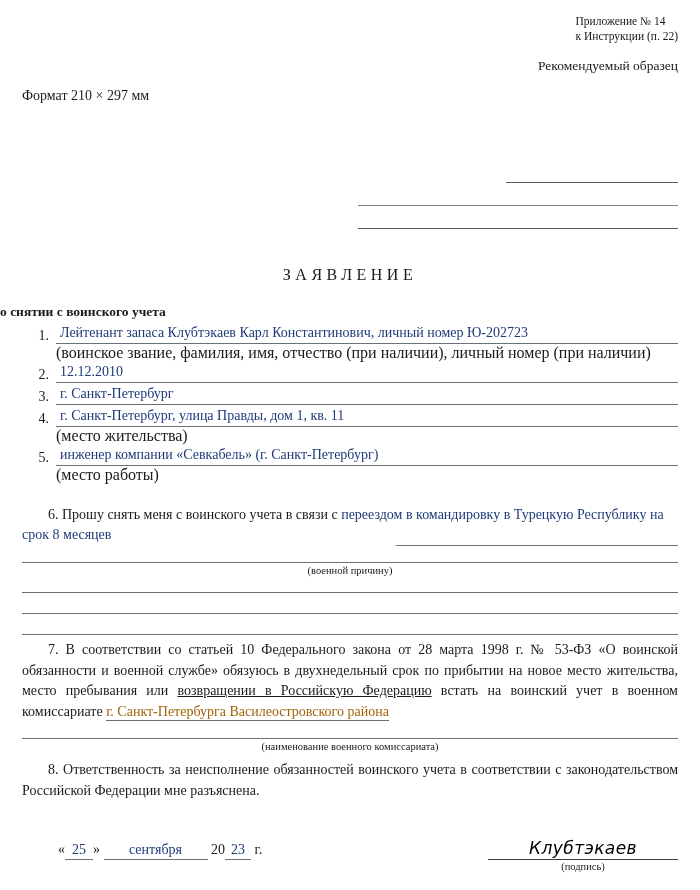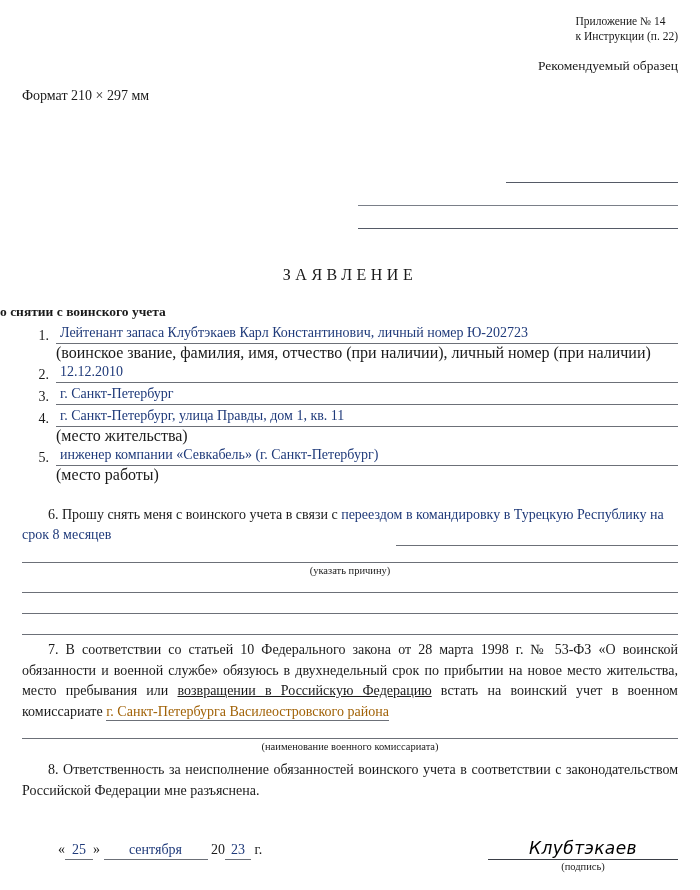--- a/index.html
+++ b/index.html
@@ -341,21 +341,21 @@
     </div>
     <div class="caption caption-indent">(место работы)</div>
 
   </div>
 
   <div class="item6">
     <div class="p6"><span>6. Прошу снять меня с воинского учета в связи с </span><span class="blue">переездом в командировку в Турецкую Республику на срок 8 месяцев</span></div>
   </div>
   <div class="rule6"></div>
   <div class="rule-full-a"></div>
-  <div class="cap6">(указать причину)</div>
+  <div class="cap6">(военной причину)</div>
   <div class="rule-full-b"></div>
   <div class="rule-full-c"></div>
   <div class="rule-full-d"></div>
 
   <div class="item7">
     <p class="p7"><span>7. В соответствии со статьей 10 Федерального закона от 28 марта 1998 г. № 53-ФЗ «О воинской обязанности и военной службе» обязуюсь в двухнедельный срок по прибытии на новое место жительства, место пребывания или </span><span class="u">возвращении в Российскую Федерацию</span><span> встать на воинский учет в военном комиссариате </span><span class="commiss">г. Санкт-Петербурга Василеостровского района</span></p>
   </div>
   <div class="rule-full-e"></div>
   <div class="cap7">(наименование военного комиссариата)</div>
 

